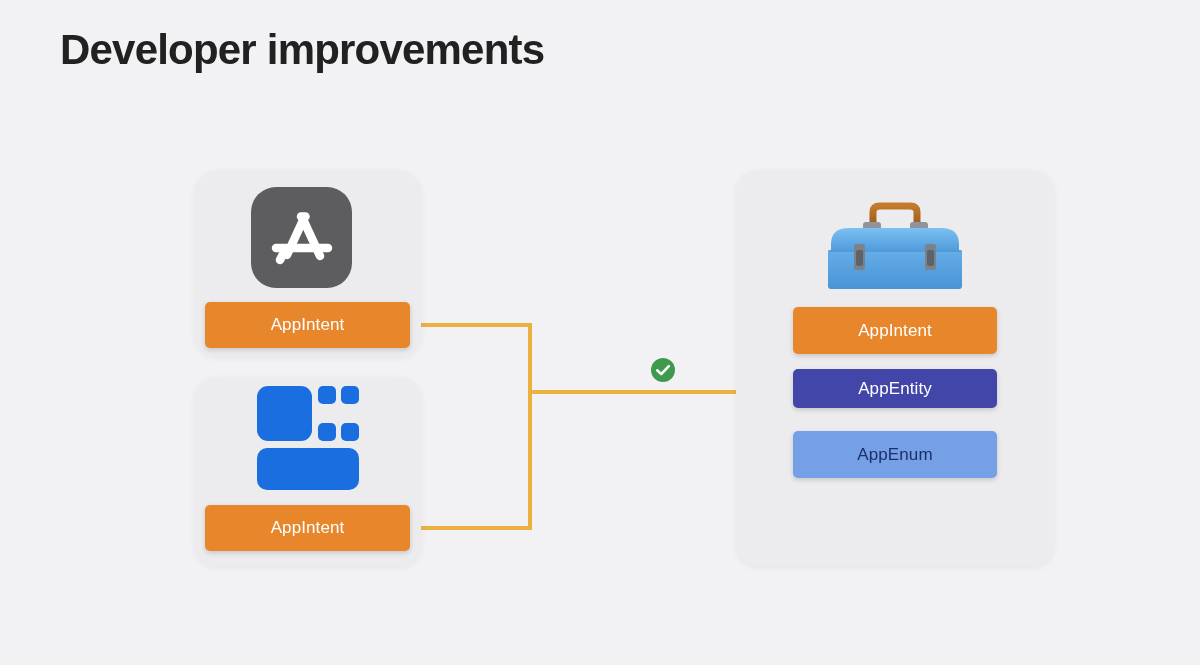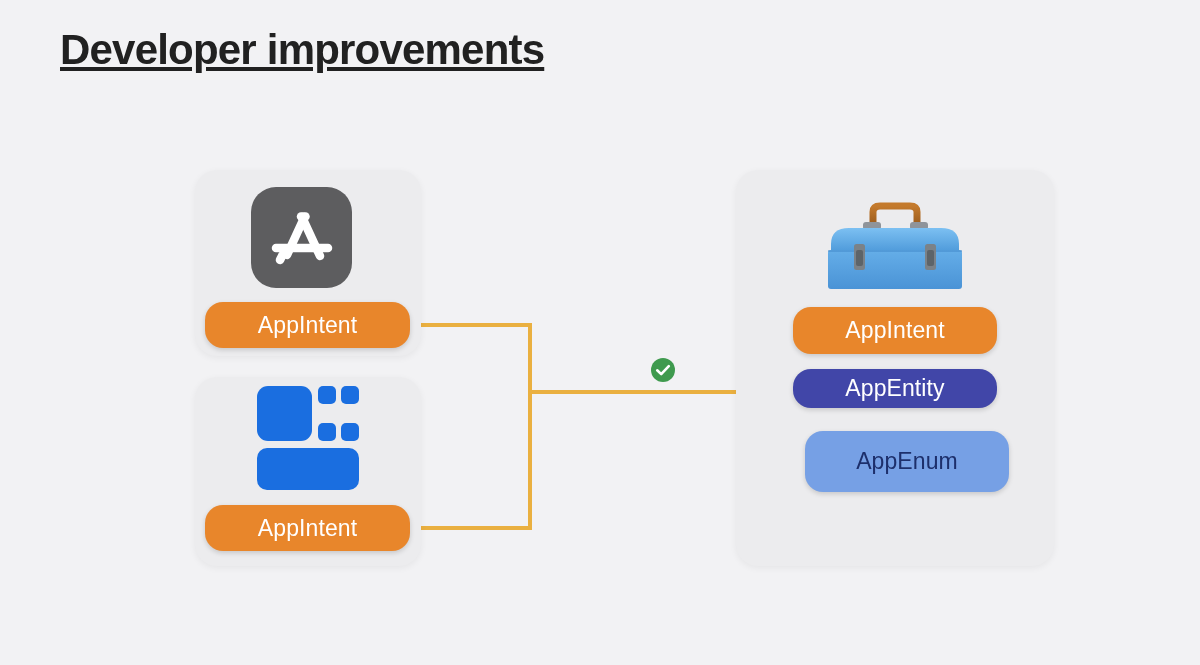--- a/index.html
+++ b/index.html
@@ -24,21 +24,20 @@
   
   #slide-title {
     position: absolute;
     left: 60px;
     top: 26px;
     font-size: 42px;
     font-weight: bold;
     letter-spacing: -0.8px;
     color: #212121;
     white-space: nowrap;
-    text-decoration: underline;
   }
 
   
   .card {
     position: absolute;
     background: #ececee;
     border-radius: 22px;
     box-shadow: 0 2px 7px rgba(0,0,0,0.055);
   }
   #card-appstore {
@@ -106,22 +105,22 @@
     height: 100px;
   }
   #toolbox-icon svg { display: block; width: 160px; height: 100px; }
 
   
   .pill {
     position: absolute;
     display: flex;
     align-items: center;
     justify-content: center;
-    border-radius: 18px;
-    font-size: 23px;
+    border-radius: 5px;
+    font-size: 17px;
     letter-spacing: 0.1px;
     box-shadow: 0 2px 5px rgba(0,0,0,0.16);
   }
   .pill-orange { background: #e8862b; color: #ffffff; }
   .pill-indigo { background: #4146a8; color: #ffffff; }
   .pill-blue   { background: #76a0e5; color: #1d2f6b; }
 
   
   #badge-appstore-appintent {
     left: 10px;
@@ -132,21 +131,21 @@
   #badge-widgets-appintent {
     left: 10px;
     top: 128px;
     width: 205px;
     height: 46px;
   }
 
   
   #pill-appintent { left: 57px;  top: 137px; width: 204px; height: 47px; }
   #pill-appentity { left: 57px;  top: 199px; width: 204px; height: 39px; }
-  #pill-appenum   { left: 57px;  top: 261px; width: 204px; height: 61px; margin-left: 12px; }
+  #pill-appenum   { left: 57px;  top: 261px; width: 204px; height: 47px; }
 
   
   #connector {
     position: absolute;
     left: 0;
     top: 0;
     width: 1200px;
     height: 665px;
     pointer-events: none;
   }

